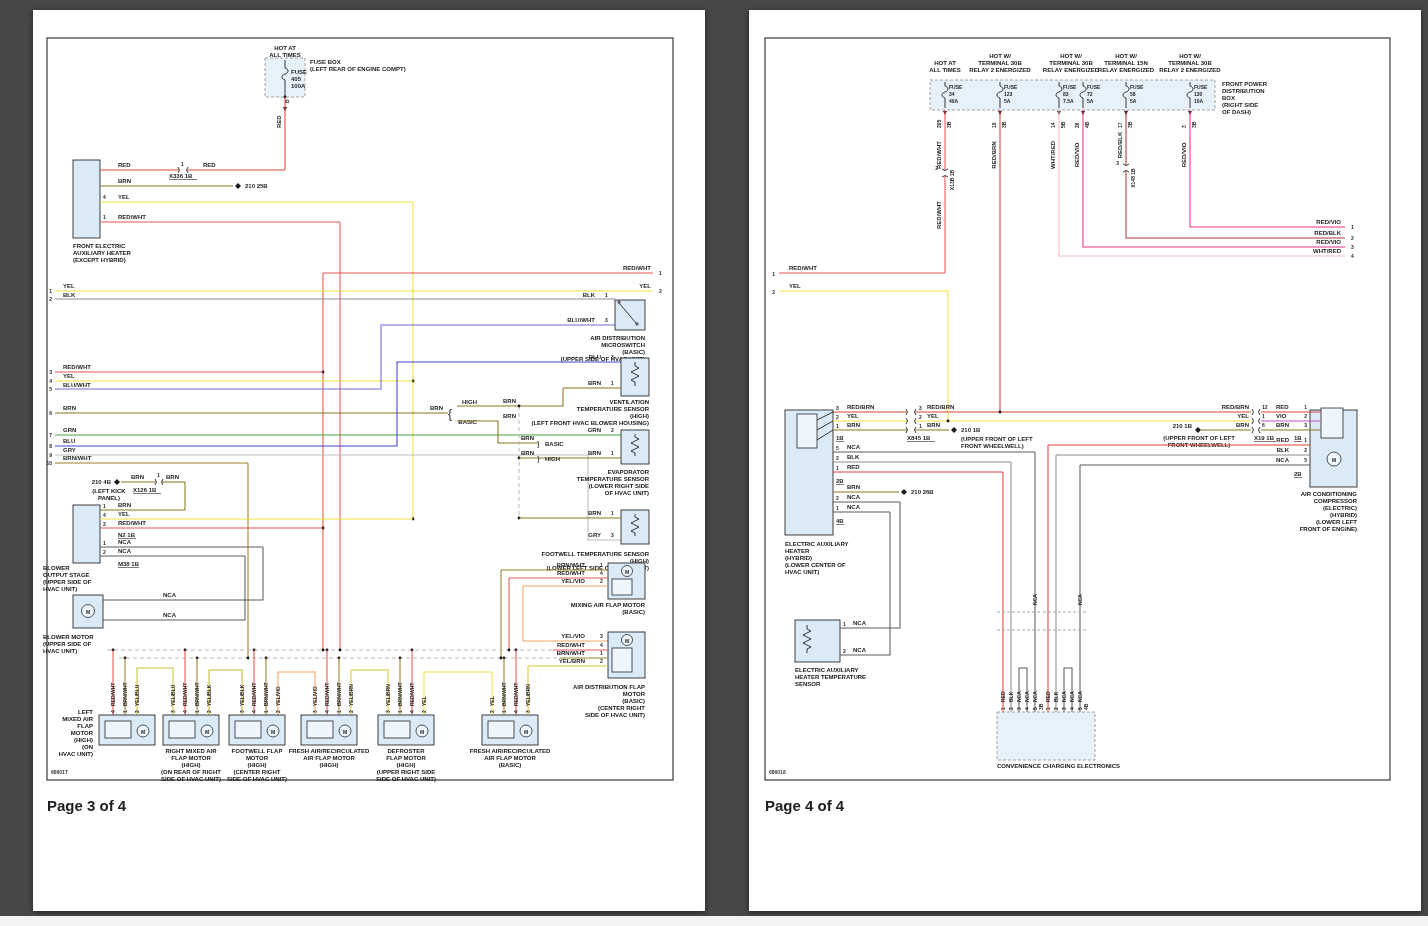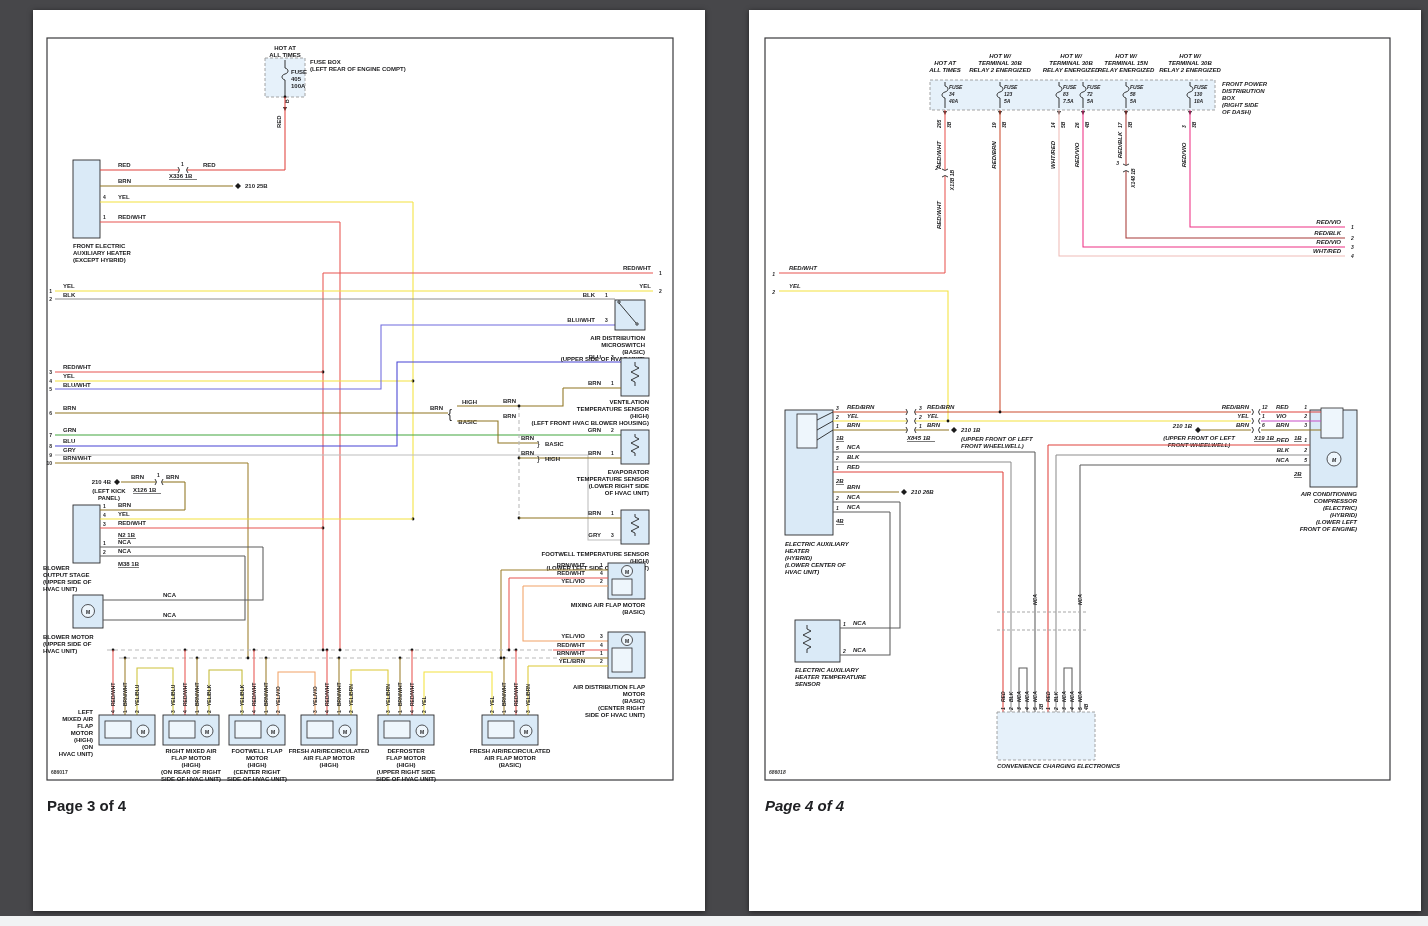--- a/index.html
+++ b/index.html
@@ -1,20 +1,20 @@
 <!DOCTYPE html>
 <html><head>
 <meta charset="utf-8">
 <style>
   html,body{margin:0;padding:0;background:#47474a;}
   .stage{position:relative;width:1428px;height:926px;background:#47474a;overflow:hidden;
          font-family:"Liberation Sans",sans-serif;}
   .page{position:absolute;top:10px;width:672px;height:901px;background:#fff;
         box-shadow:0 1px 5px rgba(0,0,0,.55);}
-  .page3{left:33px;} .page4{left:749px;font-style:italic;}
+  .page3{left:33px;} .page4{left:749px;}
   .bottom-strip{position:absolute;left:0;right:0;top:916px;height:10px;background:#f1f3f4;}
   svg{display:block;}
   svg text{font-family:"Liberation Sans",sans-serif;}
   .t{font-size:6px;font-weight:600;fill:#1d1d1f;}
   .t5{font-size:5px;font-weight:600;fill:#1d1d1f;}
   .cap{font-size:6px;font-weight:700;fill:#151517;}
   .brace{font-size:12px;font-weight:400;fill:#1d1d1f;}
   .brs{font-size:8px;font-weight:400;fill:#1d1d1f;}
   .foot{font-size:15px;font-weight:700;fill:#202124;}
   .code{font-size:5px;font-weight:600;fill:#333;}

